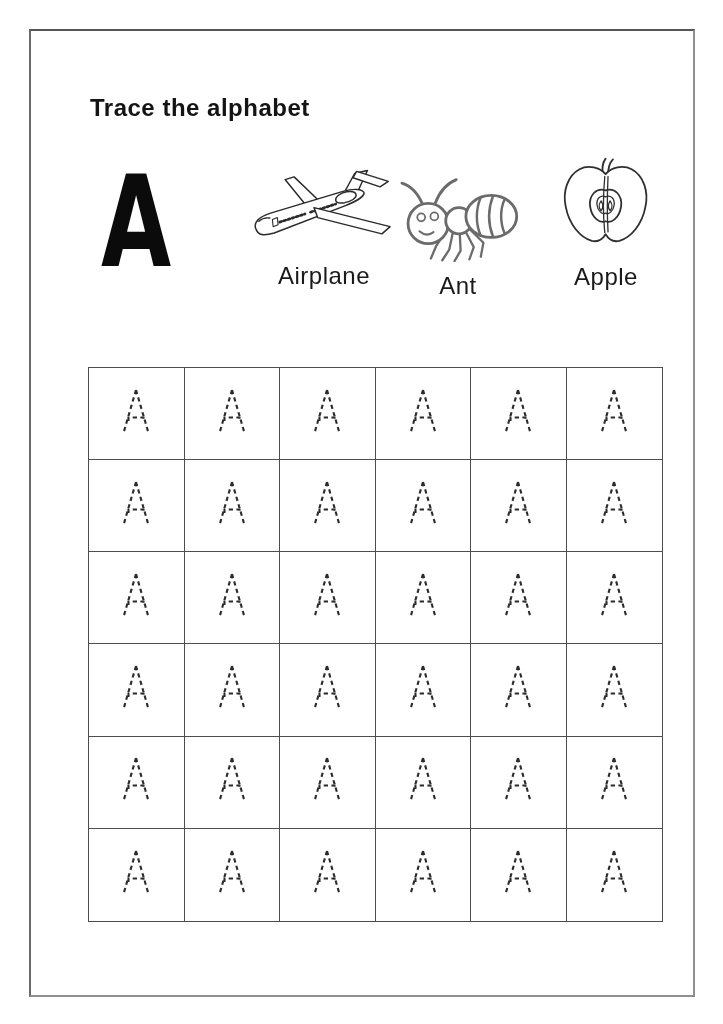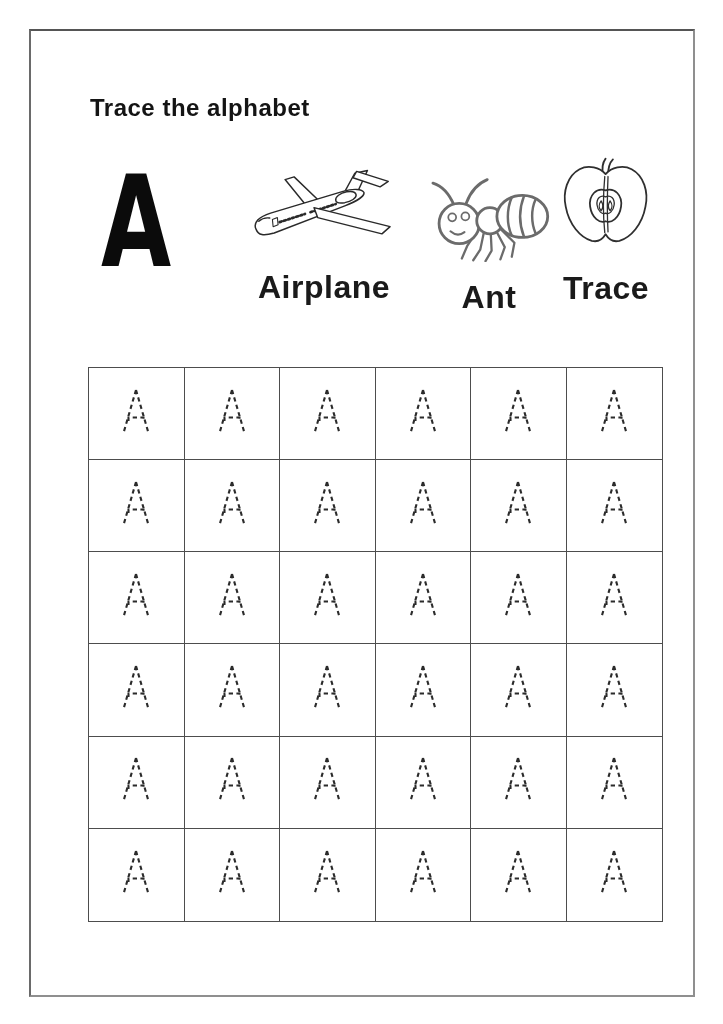--- a/index.html
+++ b/index.html
@@ -39,28 +39,28 @@
     transform: scaleX(0.72);
     transform-origin: left top;
   }
   .figure {
     position: absolute;
     text-align: center;
   }
   .figure svg { display: block; margin: 0 auto; }
   .figure-label {
     display: block;
-    margin-top: 17px;
-    font-size: 32px;
-    font-weight: 700;
+    margin-top: 10px;
+    font-size: 24px;
+    font-weight: 400;
     letter-spacing: 0.5px;
     color: #1a1a1a;
   }
   #fig-airplane { left: 243px; top: 166px; width: 162px; }
-  #fig-ant      { left: 419px; top: 170px; width: 140px; text-align: center; }
+  #fig-ant      { left: 388px; top: 170px; width: 140px; text-align: center; }
   #fig-apple    { left: 549px; top: 157px; width: 114px; }
 
   .trace-grid {
     position: absolute;
     left: 88px; top: 367px;
     width: 575px; height: 555px;
     border: 1px solid #4d4d4d;
     display: grid;
     grid-template-columns: repeat(6, 1fr);
     grid-template-rows: repeat(6, 1fr);
@@ -157,21 +157,21 @@
     <path d="M56 24 C54 46 54 74 56 93" stroke-width="1.6"></path>
     <path d="M60 24 C59 46 59 74 60 92" stroke-width="1.6"></path>
 
     <path d="M57 41 C46 37 36 47 38 61 C40 75 50 82 57 79 C64 82 74 75 76 61 C78 47 68 37 57 41 Z"></path>
 
     <path d="M57 49 C51 46 45.5 51 46.5 59 C47.5 67 53 71 57 69 C61 71 66.5 67 67.5 59 C68.5 51 63 46 57 49 Z" stroke-width="1.6"></path>
 
     <path d="M51.5 54 C48.5 58 48.5 63 51.5 66 C54 63 54 58 51.5 54 Z" stroke-width="1.6"></path>
     <path d="M62.5 54 C60 58 60 63 62.5 66 C65.5 63 65.5 58 62.5 54 Z" stroke-width="1.6"></path>
   </svg>
-  <span class="figure-label">Trace</span>
+  <span class="figure-label">Apple</span>
 </div>
 
 <div class="trace-grid">
   <div class="trace-cell">
     <svg width="34" height="50" viewBox="0 0 34 50" fill="none" stroke="#2b2b2b" stroke-width="2.1" stroke-dasharray="4.3 3.4" stroke-linecap="butt">
       <path d="M17 3 L4.5 46"></path>
       <path d="M17 3 L29.5 46"></path>
       <path d="M9.5 34 L9.5 30.5 L24.5 30.5 L24.5 34"></path>
     </svg>
     <span class="sr-only">A</span>

